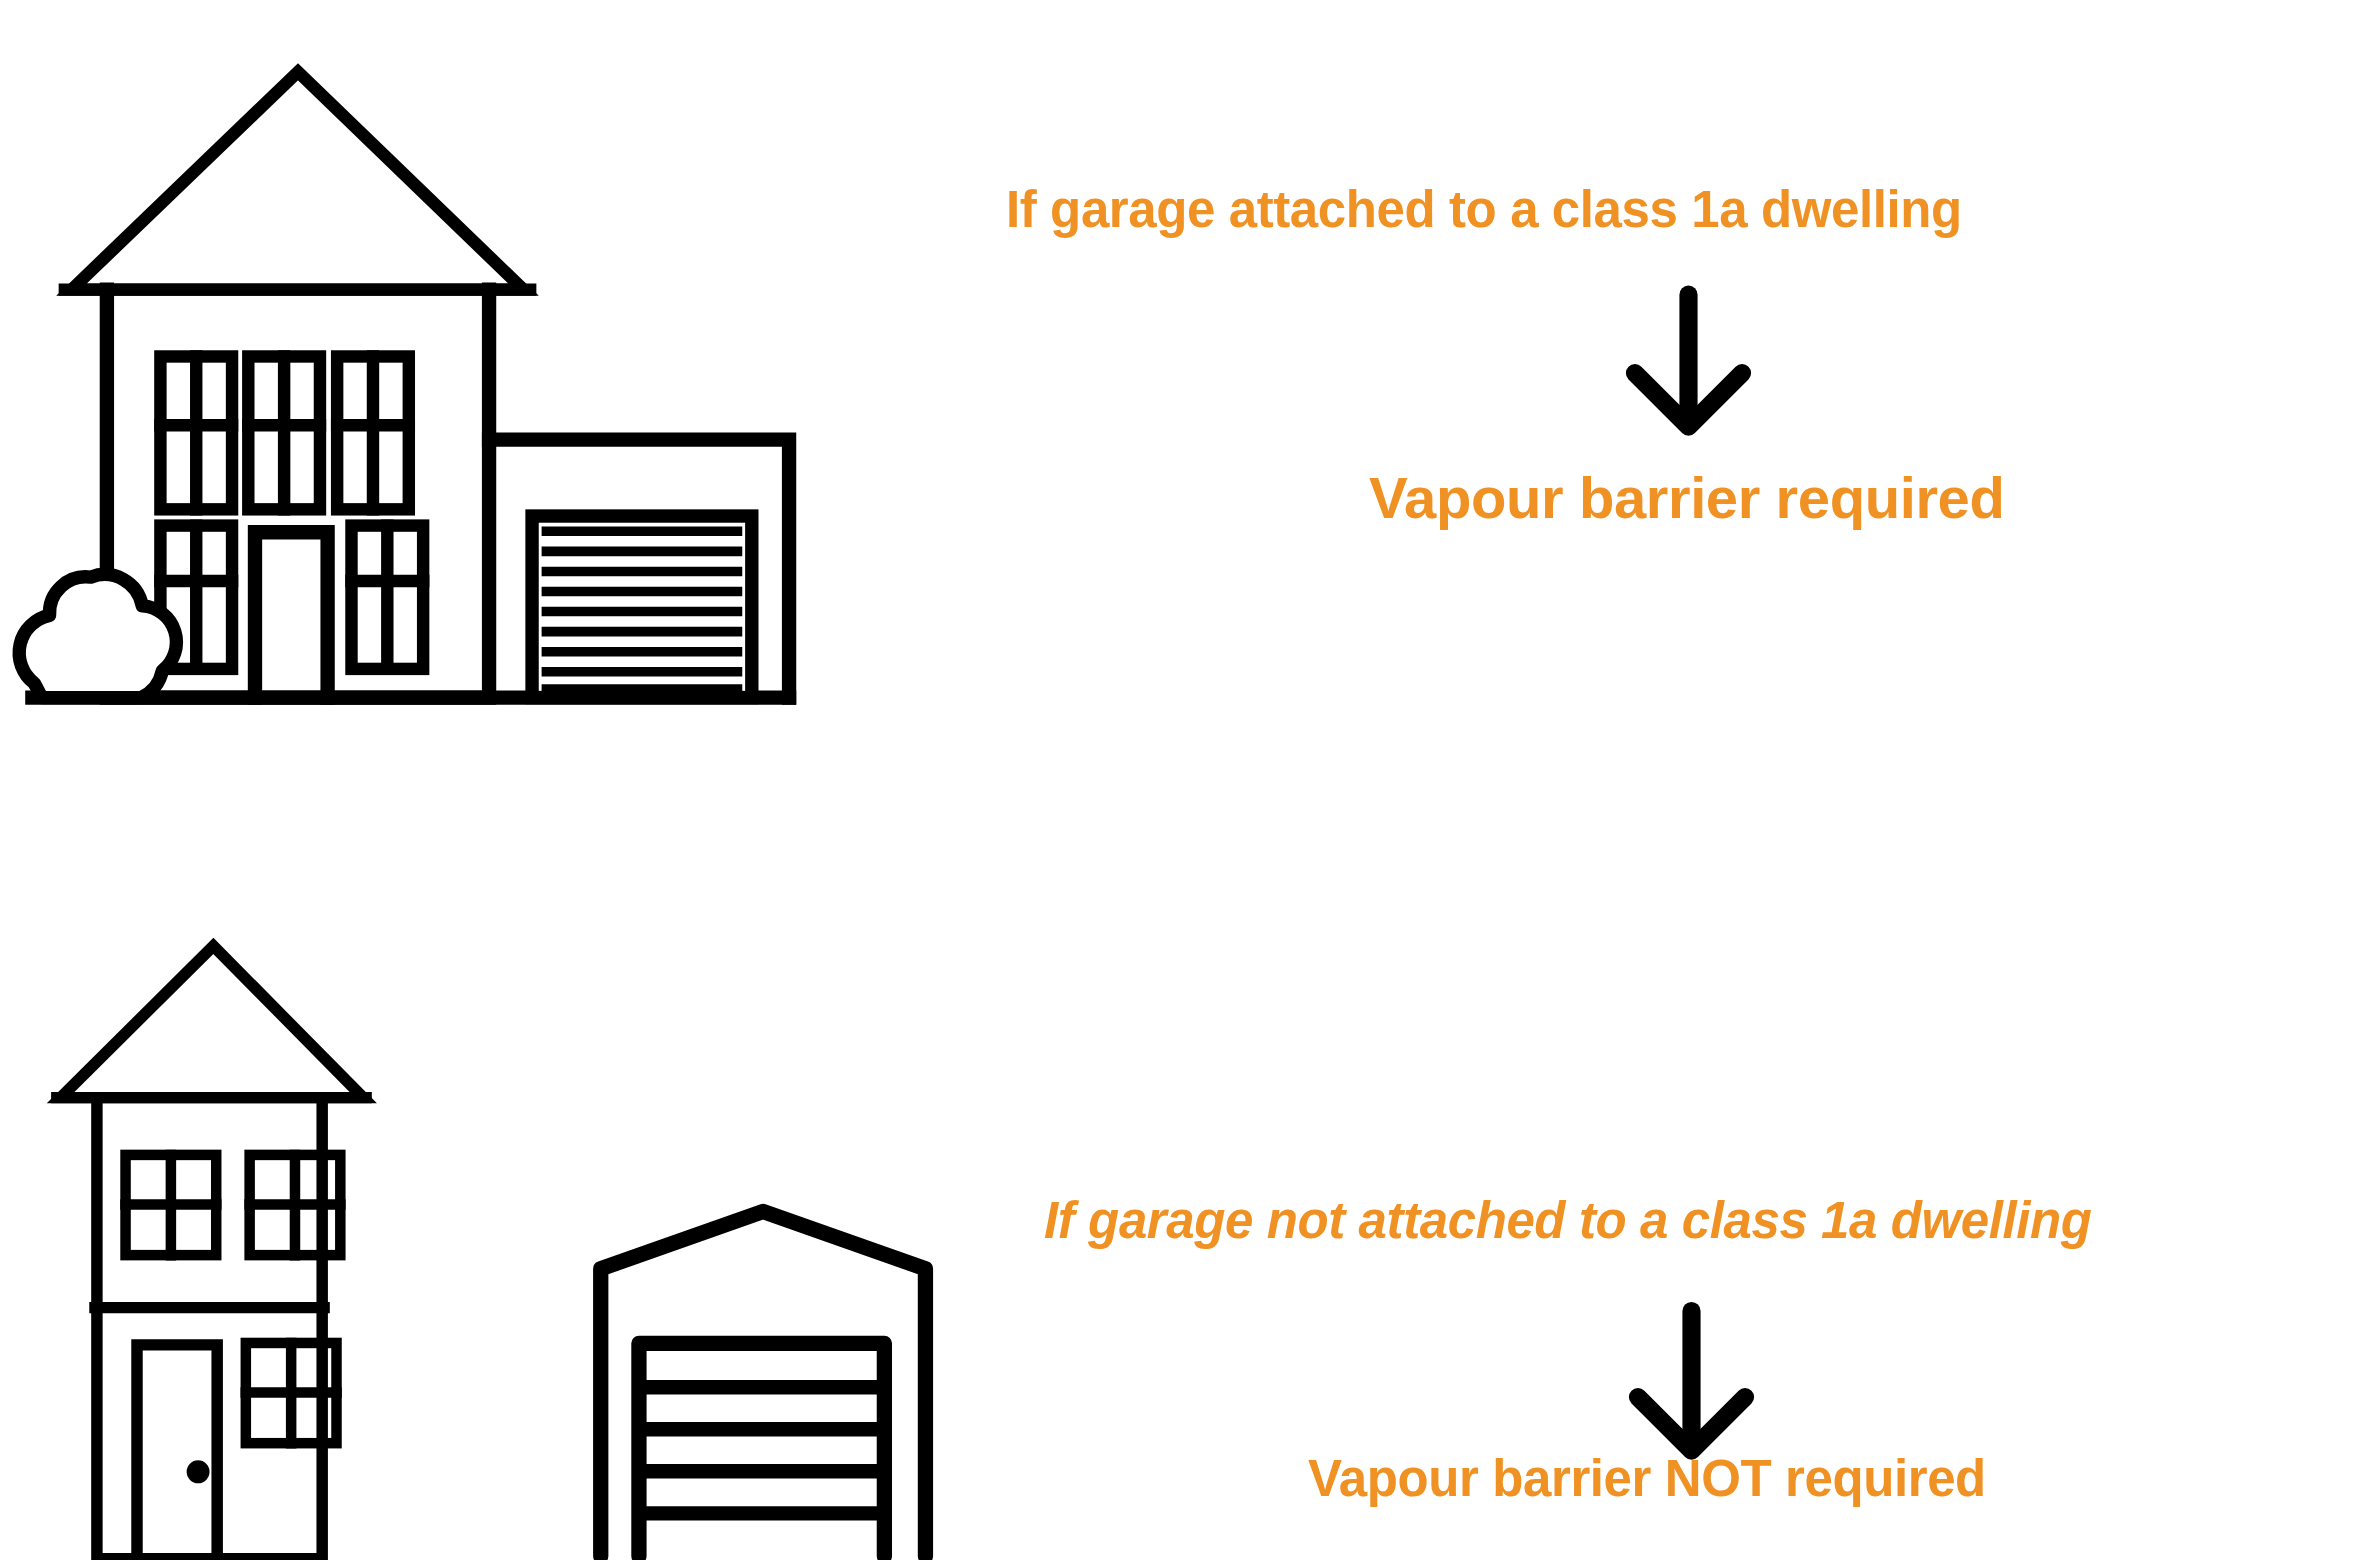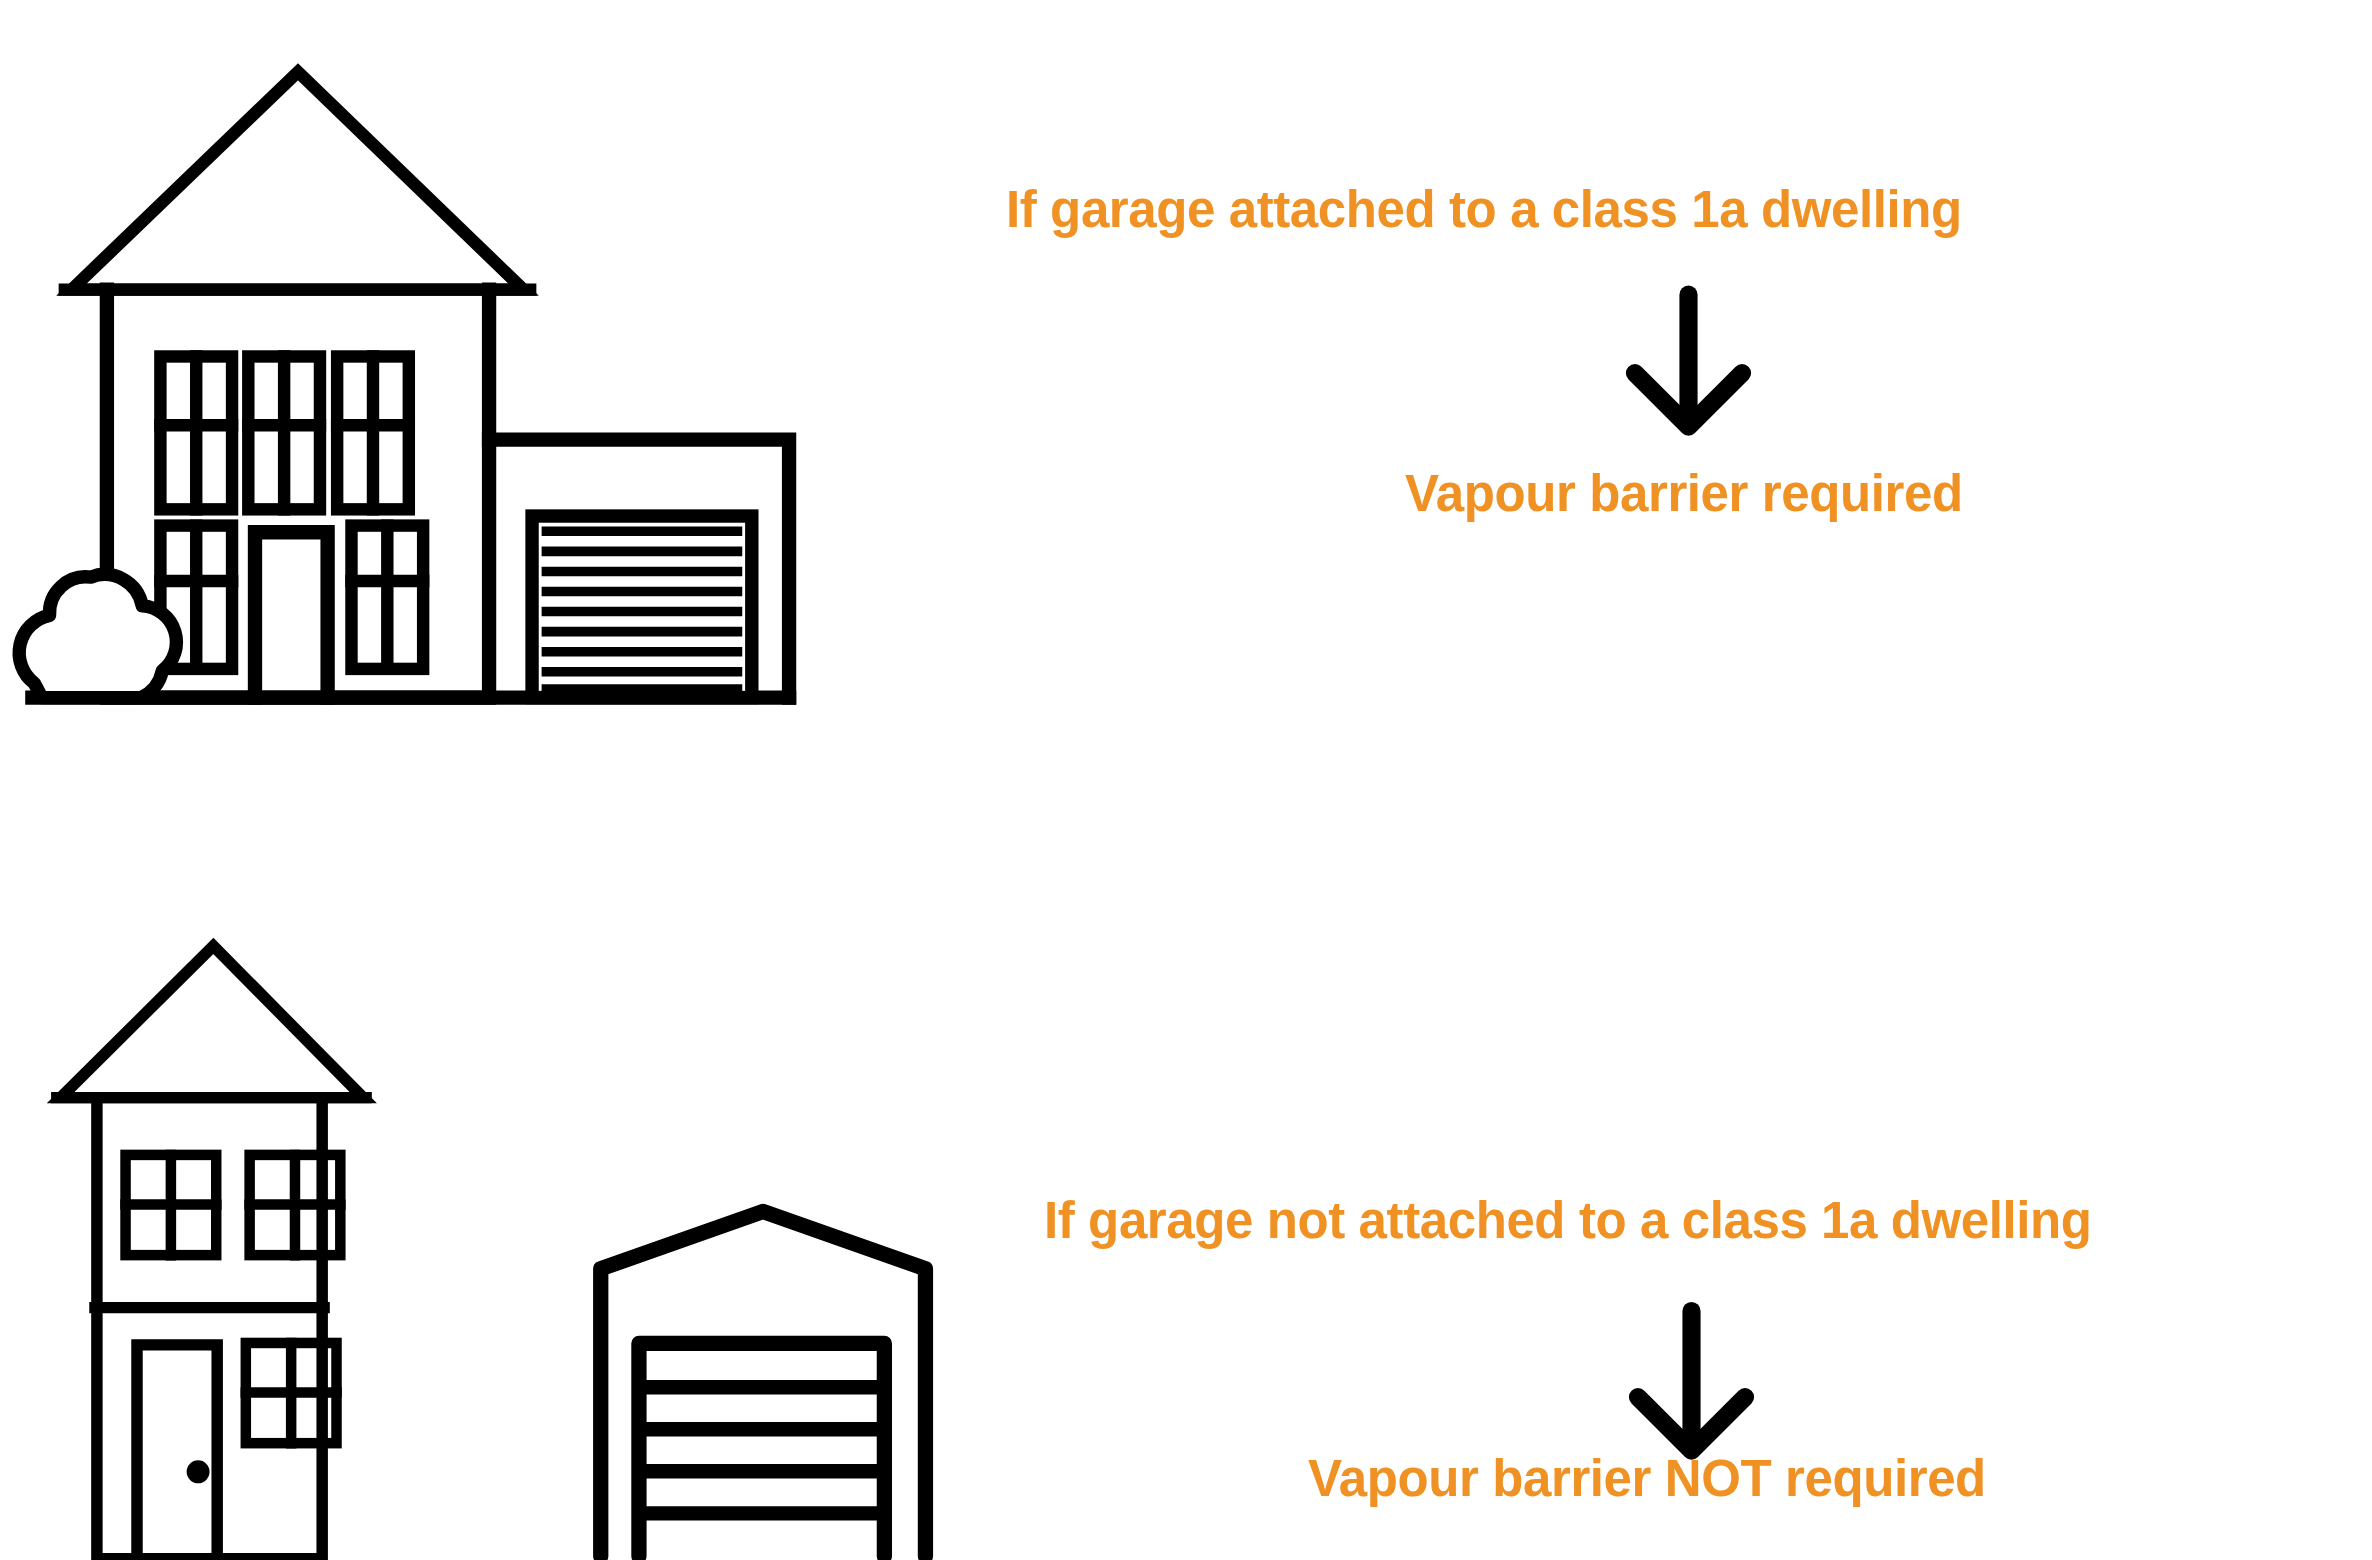--- a/index.html
+++ b/index.html
@@ -44,28 +44,29 @@
     white-space: nowrap;
     letter-spacing: -0.4px;
     line-height: 1.1;
   }
   #attached-condition-text {
     left: 1006px;
     top: 182px;
     font-size: 51px;
   }
   #attached-result-text {
-    left: 1405px;
+    left: 1369px;
     top: 466px;
-    font-size: 51px;
+    font-size: 58px;
   }
   #detached-condition-text {
     left: 1044px;
     top: 1193px;
     font-size: 51px;
+    font-style: italic;
   }
   #detached-result-text {
     left: 1278px;
     top: 1451px;
     font-size: 51px;
     margin-left: 30px;
   }
 
   
   .arrow-wrap {

